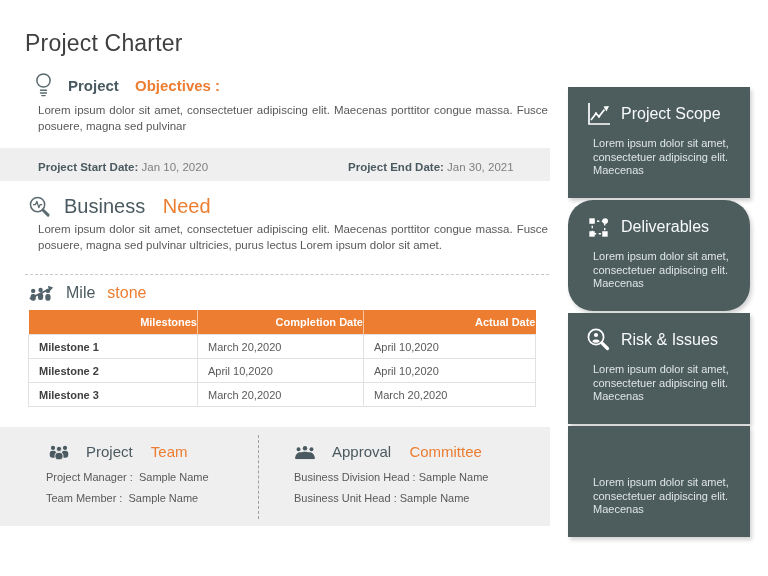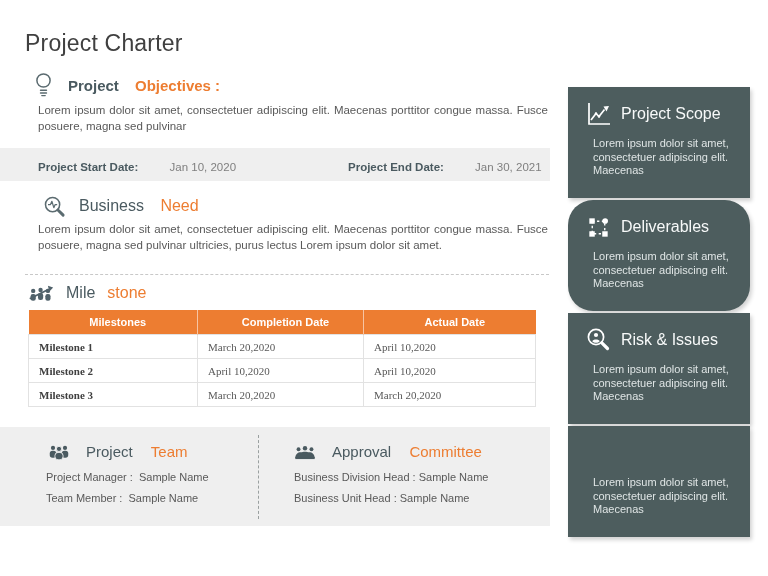--- a/index.html
+++ b/index.html
@@ -10,51 +10,51 @@
   .abs { position:absolute; }
 
   
   .page-title { left:25px; top:30px; font-size:23px; color:#404040; letter-spacing:.2px; }
 
   
   .sec-head { display:flex; align-items:center; gap:12px; white-space:pre; }
   .sec-head .dark { color:#4A5A60; }
   .sec-head .accent { color:#ED7D31; }
   .h-obj { left:30px; top:72px; font-size:15px; font-weight:700; }
-  .h-bn  { left:41px; top:193px; font-size:16px; font-weight:400; }
+  .h-bn  { left:26px; top:193px; font-size:20px; font-weight:400; }
   .h-ms  { left:28px; top:280px; font-size:16px; font-weight:400; }
 
   .body-text {
     font-size:11.5px; line-height:15.5px; color:#595959;
     text-align:justify; width:510px; left:38px;
   }
   .obj-body { top:103px; }
   .bn-body  { top:222px; }
 
   
   .dates-bar { left:0; top:148px; width:550px; height:33px; background:#EFEFEF; }
   .date-item { position:absolute; top:0; height:38px; display:flex; align-items:center; font-size:11.5px; white-space:pre; }
   .date-item .lbl { font-weight:700; color:#4A5A60; }
-  .date-item .val { color:#7F7F7F;margin-left:28px; }
+  .date-item .val { color:#7F7F7F; }
   .date-start { left:38px; }
   .date-end   { left:348px; }
 
   
   .dotted-sep { left:25px; top:274px; width:524px; height:0; border-top:1px dashed #C8C8C8; }
 
   
   .ms-table { left:28px; top:310px; width:507px; border-collapse:collapse; table-layout:fixed; font-size:11px; }
   .ms-table col.c1 { width:169px; } .ms-table col.c2 { width:166px; } .ms-table col.c3 { width:172px; }
   .ms-table th {
-    background:#ED7D31; color:#ffffff; font-weight:700; text-align:center;
+    background:#ED7D31; color:#ffffff; font-weight:700; text-align:right;
     height:24px; padding:0 0 0 10px; border-left:1px solid rgba(255,255,255,.55);
   }
   .ms-table th:first-child { border-left:none; }
   .ms-table td {
-    height:23px; padding:0 0 0 10px; border:1px solid #E2E2E2; color:#595959; background:#ffffff;font-family:Liberation Serif, serif;
+    height:23px; padding:0 0 0 10px; border:1px solid #E2E2E2; color:#595959; background:#ffffff;
   }
   .ms-table td.rowlabel { font-weight:700; color:#404040; }
 
   
   .bottom-panel { left:0; top:427px; width:550px; height:99px; background:#EFEFEF; }
   .panel-head { position:absolute; display:flex; align-items:center; gap:14px; font-size:15px; white-space:pre; }
   .panel-head .dark { color:#4A5A60; } .panel-head .accent { color:#ED7D31; }
   .team-head { left:46px; top:11px; }
   .appr-head { left:292px; top:11px; }
   .panel-line { position:absolute; font-size:11px; color:#595959; white-space:pre; }

